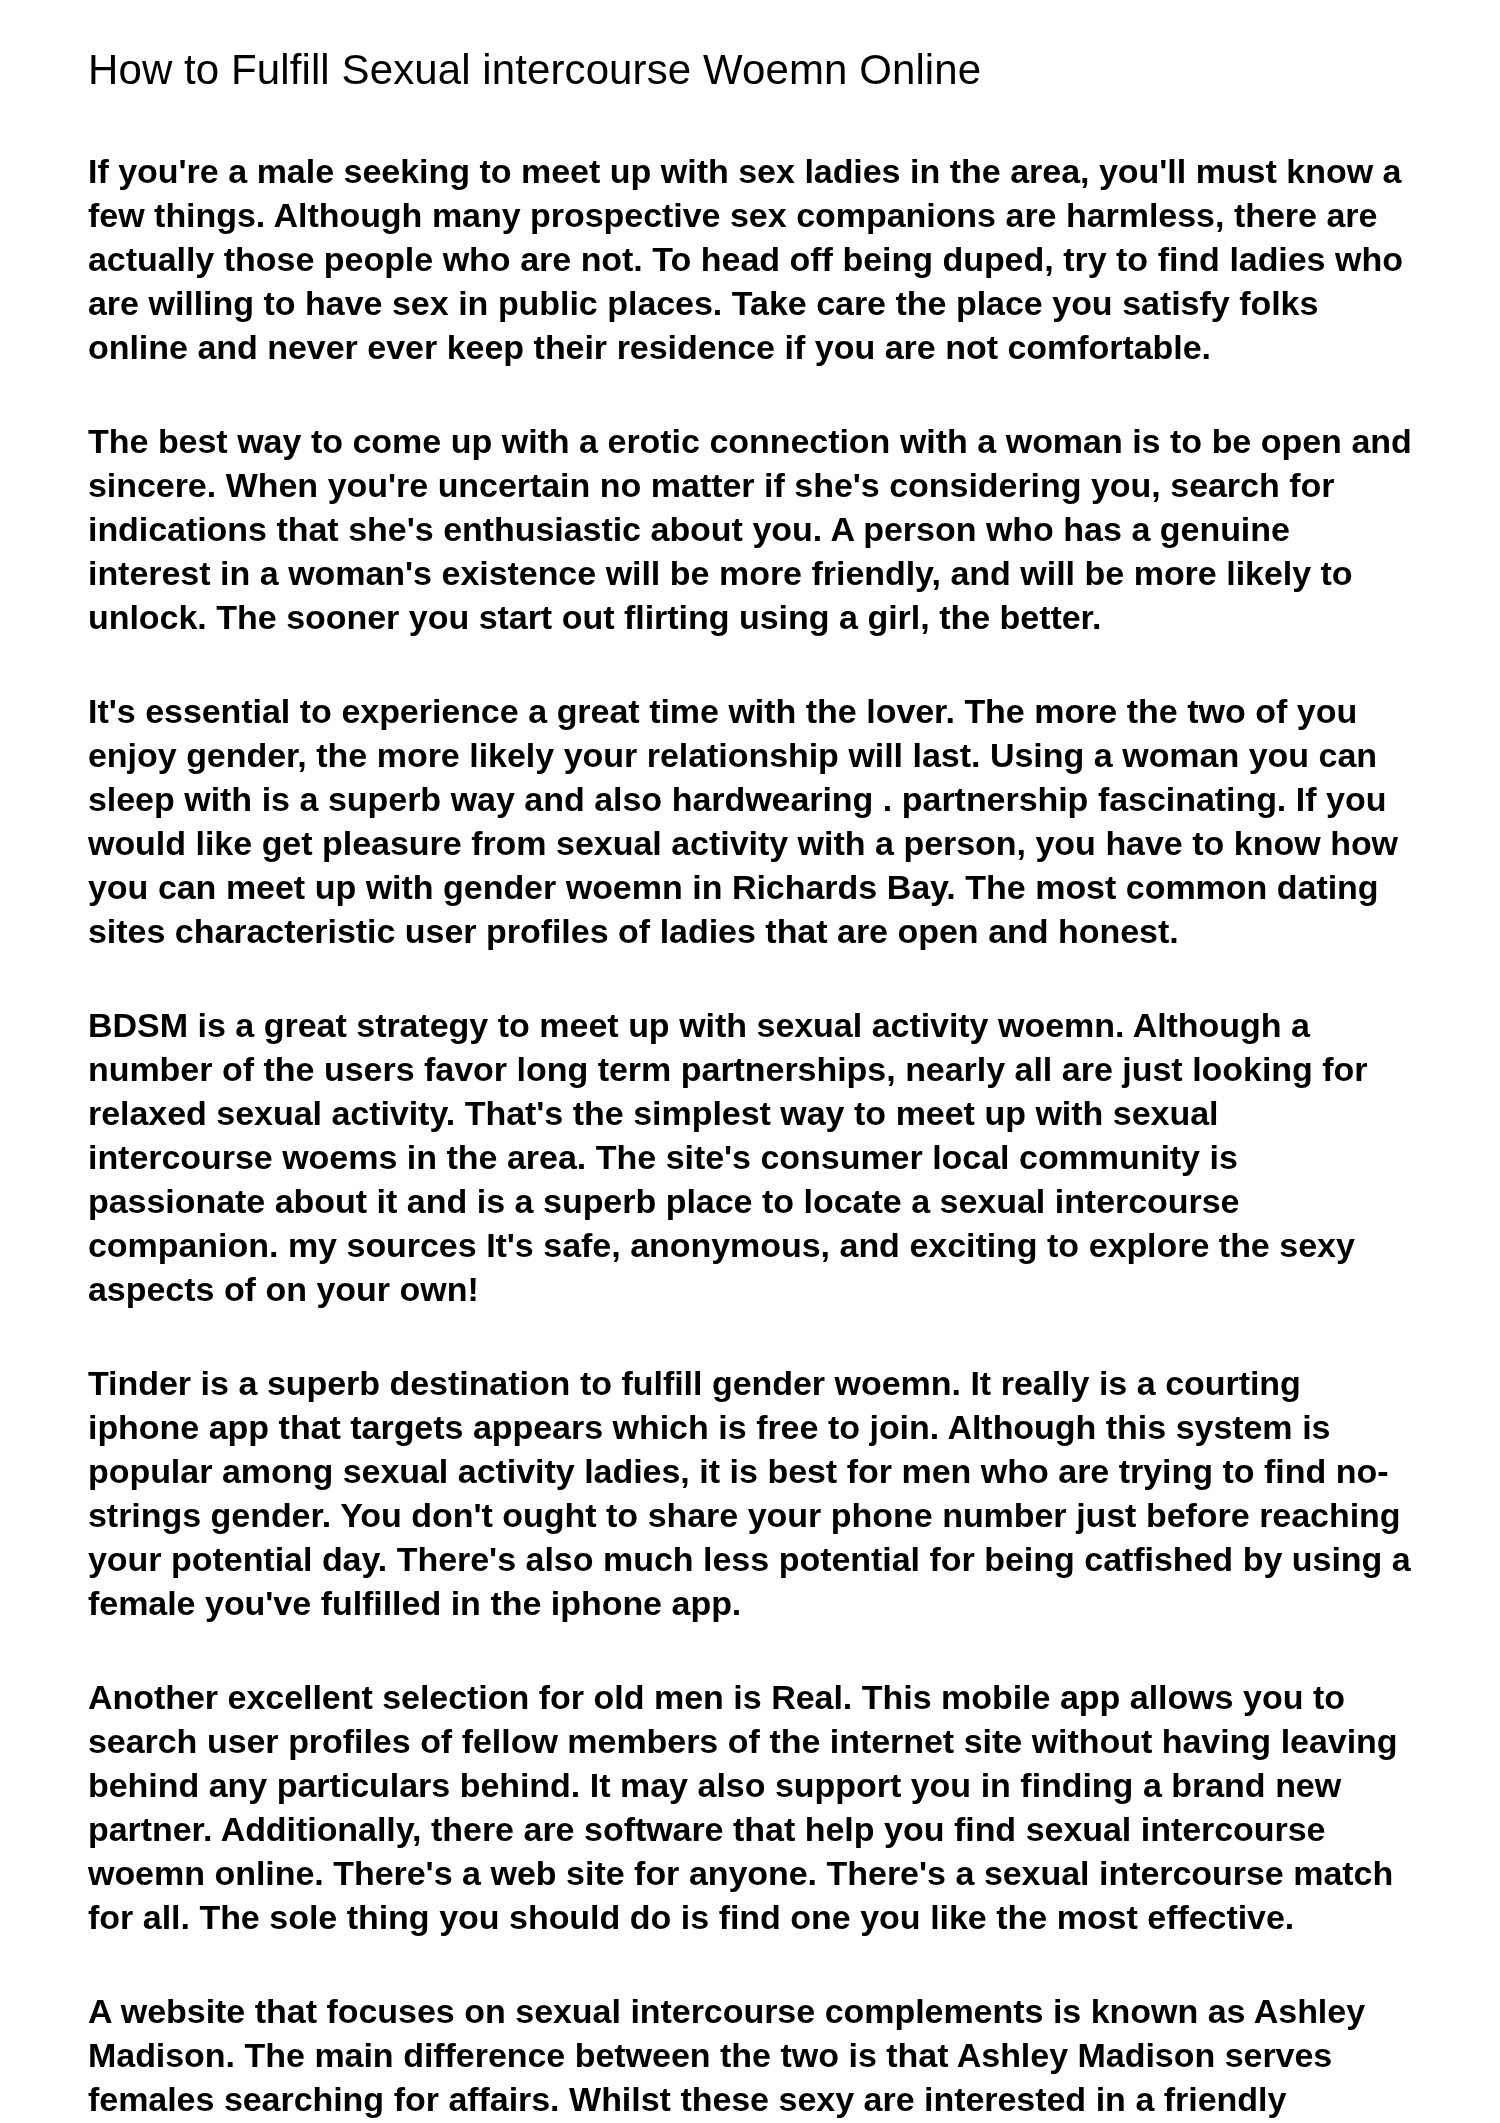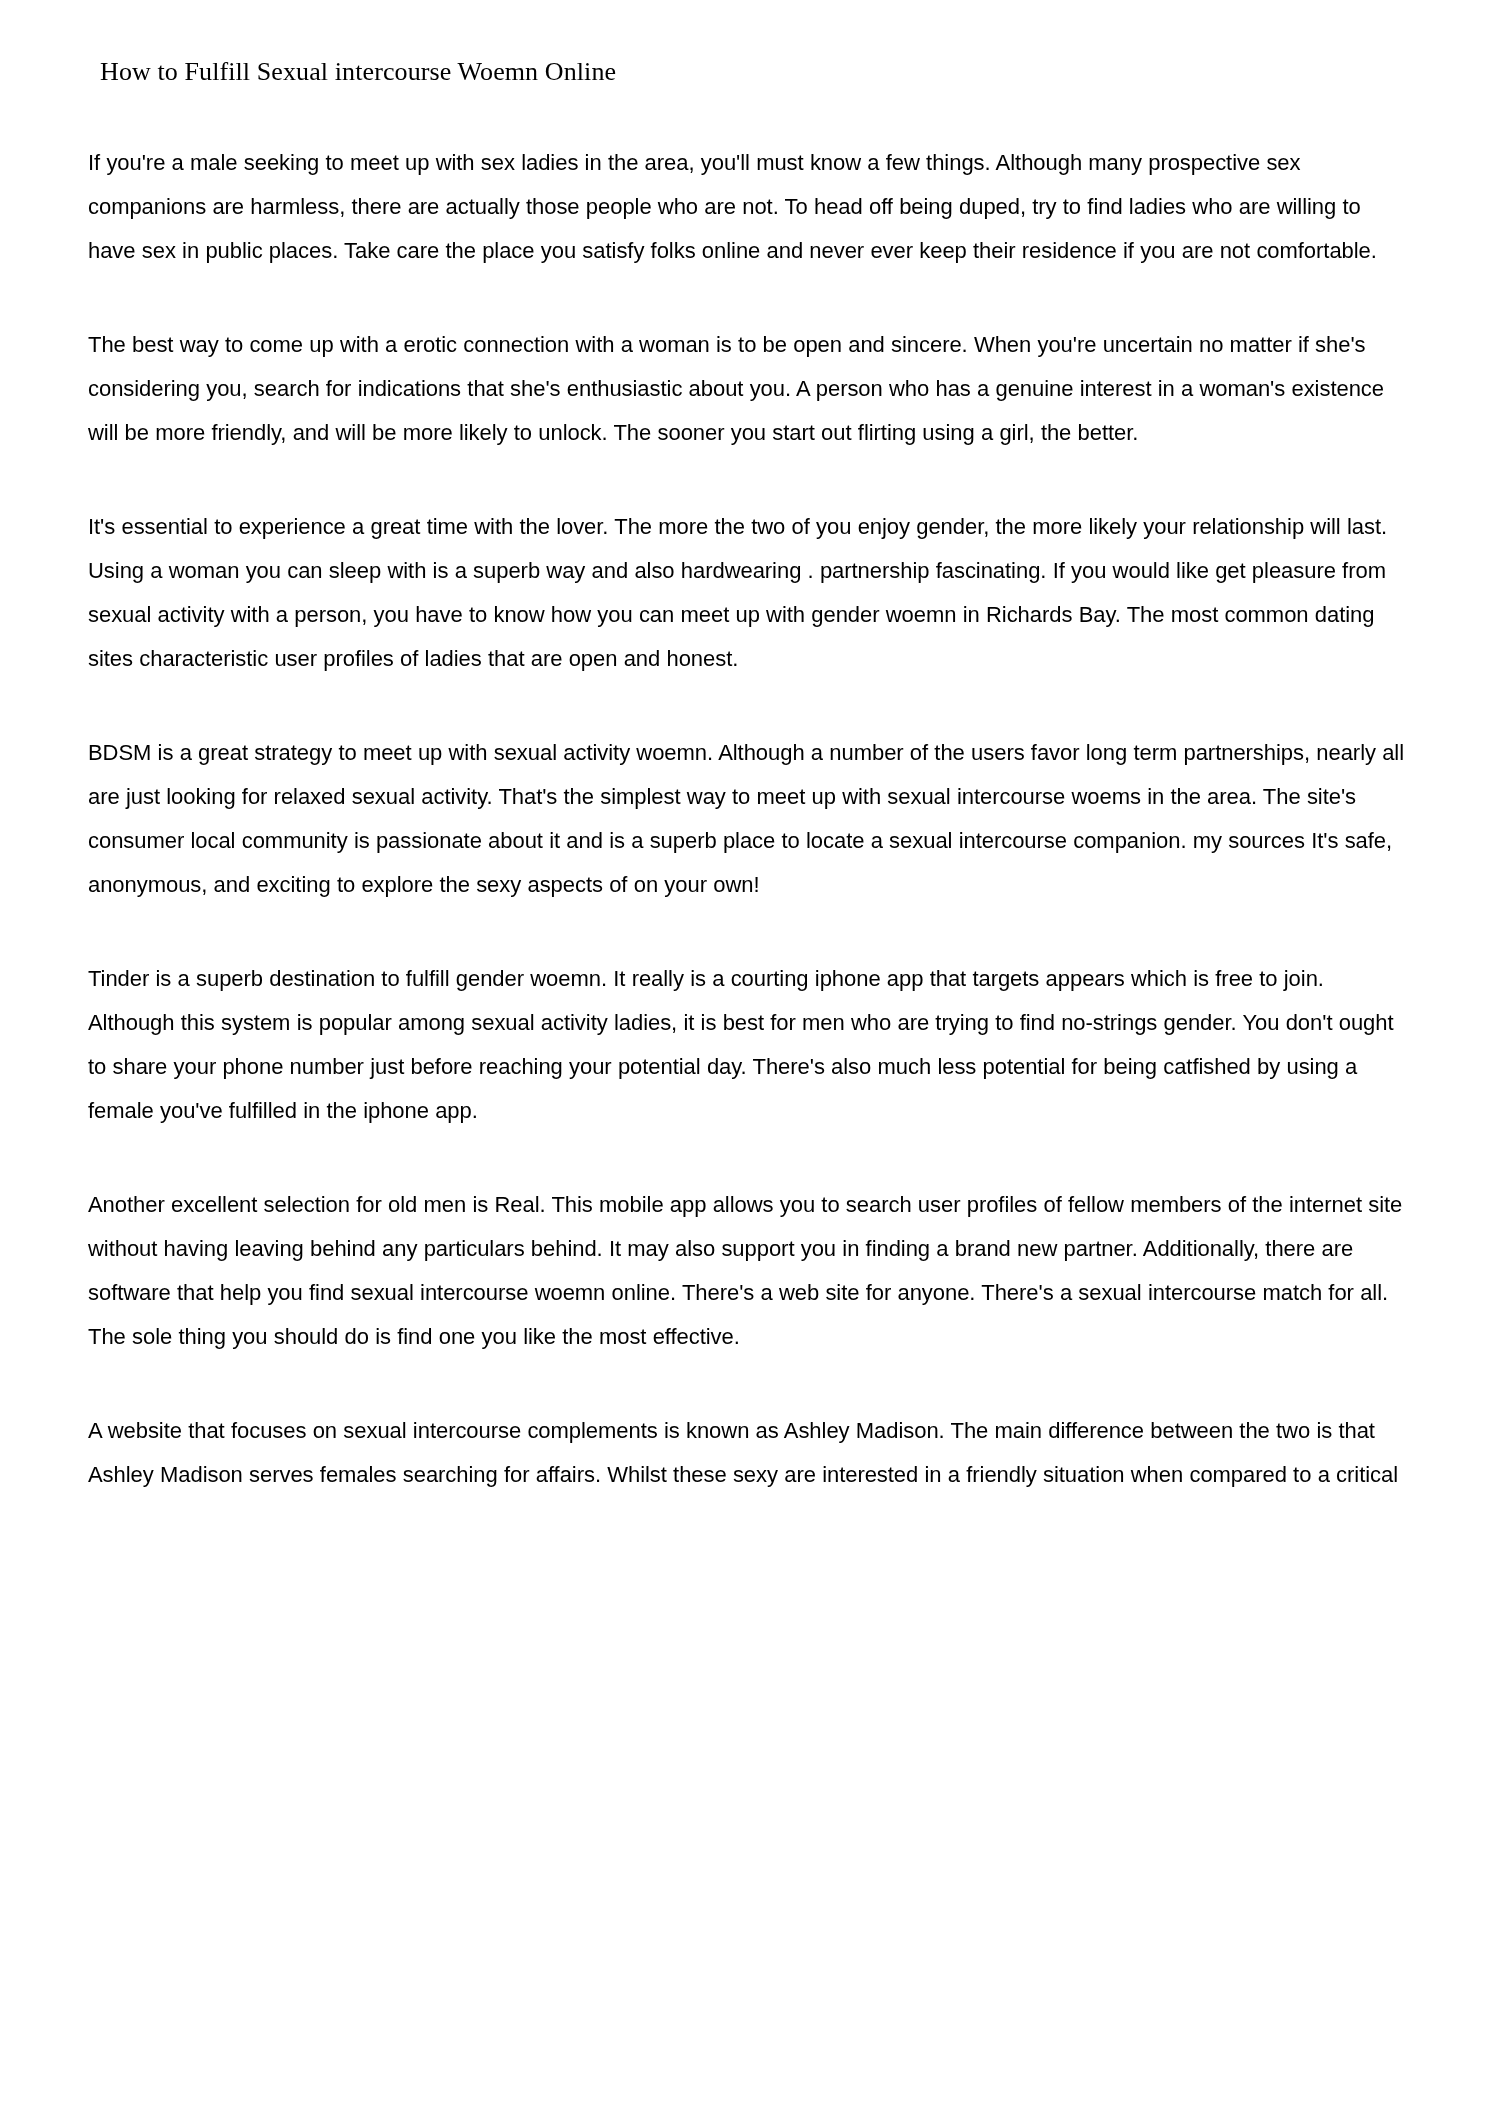--- a/index.html
+++ b/index.html
@@ -22,41 +22,40 @@
   }
 
   .content {
     position: absolute;
     left: 88px;
     top: 0;
     width: 1324px;
   }
 
   .doc-title {
-    margin: 12px;
+    margin: 0;
     padding: 0;
-    font-size: 26px;
+    font-size: 42px;
     line-height: 1.25;
     font-weight: 400;
     letter-spacing: 0.1px;
     color: #000000;
     padding-top: 44px;
-    font-family: Liberation Serif, serif;
   }
 
   .body-copy {
     margin: 0;
     padding: 0;
   }
 
   .para {
     margin: 0 0 50px 0;
-    font-size: 22px;
+    font-size: 34px;
     line-height: 44px;
-    font-weight: 400;
+    font-weight: 700;
     color: #000000;
     text-align: left;
     letter-spacing: -0.05px;
     word-spacing: 0.2px;
   }
 
   .para.first {
     margin-top: 52px;
   }
 

